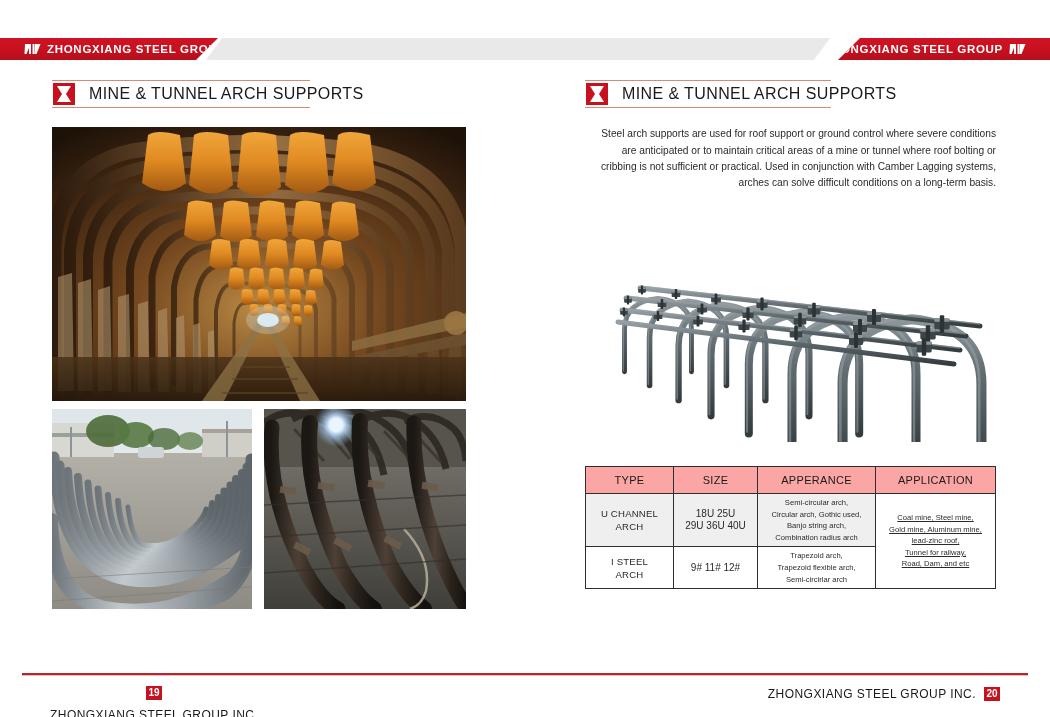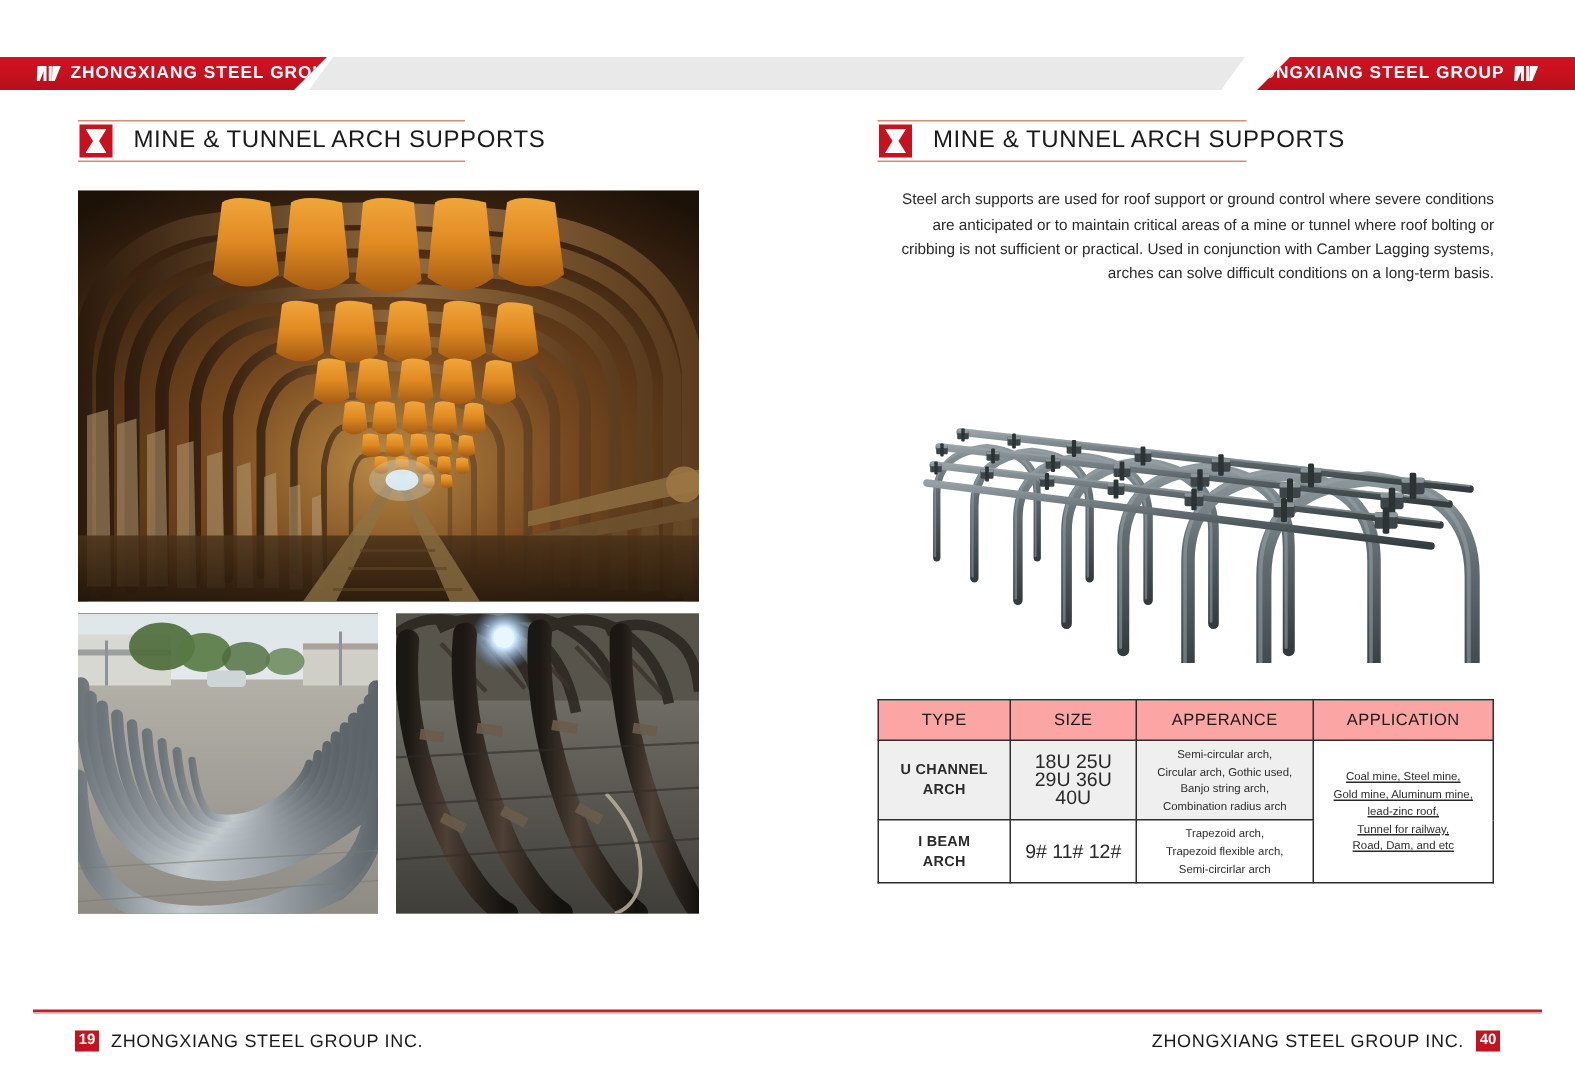--- a/index.html
+++ b/index.html
@@ -146,46 +146,46 @@
     letter-spacing: 0.3px;
   }
   .spec-table td {
     font-size: 7.6px;
     line-height: 11.6px;
     color: #2a2a2a;
   }
   .spec-table td.type-cell {
     font-size: 9.6px;
     line-height: 13px;
-    font-weight: bold;
+    font-weight: normal;
     letter-spacing: 0.2px;
   }
   .spec-table td.size-cell {
-    font-size: 13px;
+    font-size: 10px;
     line-height: 12.4px;
   }
   .row-shaded td { background: #efefef; }
   .row-plain  td { background: #ffffff; }
   .app-cell   { background: #ffffff !important; text-decoration: underline; }
   .cell-line { display: block; }
 
   
   .foot-rule {
     position: absolute;
     left: 22px; top: 673px;
     width: 1006px; height: 0;
     border-top: 2px solid #b8242b;
     border-bottom: 1px solid #e8b9b9;
   }
   .foot {
     position: absolute;
     top: 686px; height: 16px;
     display: flex; align-items: center; gap: 8px;
   }
-  .foot-left  { left: 50px; }
+  .foot-left  { left: 50px; flex-direction: column; }
   .foot-right { right: 50px; }
   .pg-num {
     background: #c8111f;
     color: #fff;
     font-size: 10px;
     font-weight: bold;
     line-height: 14px;
     width: 16px; height: 14px;
     text-align: center;
     flex: 0 0 auto;
@@ -696,21 +696,21 @@
       <td class="app-cell" rowspan="2">
         <span class="cell-line">Coal mine, Steel mine,</span>
         <span class="cell-line">Gold mine, Aluminum mine,</span>
         <span class="cell-line">lead-zinc roof,</span>
         <span class="cell-line">Tunnel for railway,</span>
         <span class="cell-line">Road, Dam, and etc</span>
       </td>
     </tr>
     <tr class="row-plain">
       <td class="type-cell">
-        <span class="cell-line">I BEAM</span>
+        <span class="cell-line">I STEEL</span>
         <span class="cell-line">ARCH</span>
       </td>
       <td class="size-cell">
         <span class="cell-line">9#  11#  12#</span>
       </td>
       <td>
         <span class="cell-line">Trapezoid arch,</span>
         <span class="cell-line">Trapezoid flexible arch,</span>
         <span class="cell-line">Semi-circirlar arch</span>
       </td>
@@ -720,14 +720,14 @@
 
 <div class="foot-rule"></div>
 
 <div class="foot foot-left">
   <span class="pg-num">19</span>
   <span class="foot-txt">ZHONGXIANG STEEL GROUP INC.</span>
 </div>
 
 <div class="foot foot-right">
   <span class="foot-txt">ZHONGXIANG STEEL GROUP INC.</span>
-  <span class="pg-num">40</span>
+  <span class="pg-num">20</span>
 </div>
 
 </body></html>

